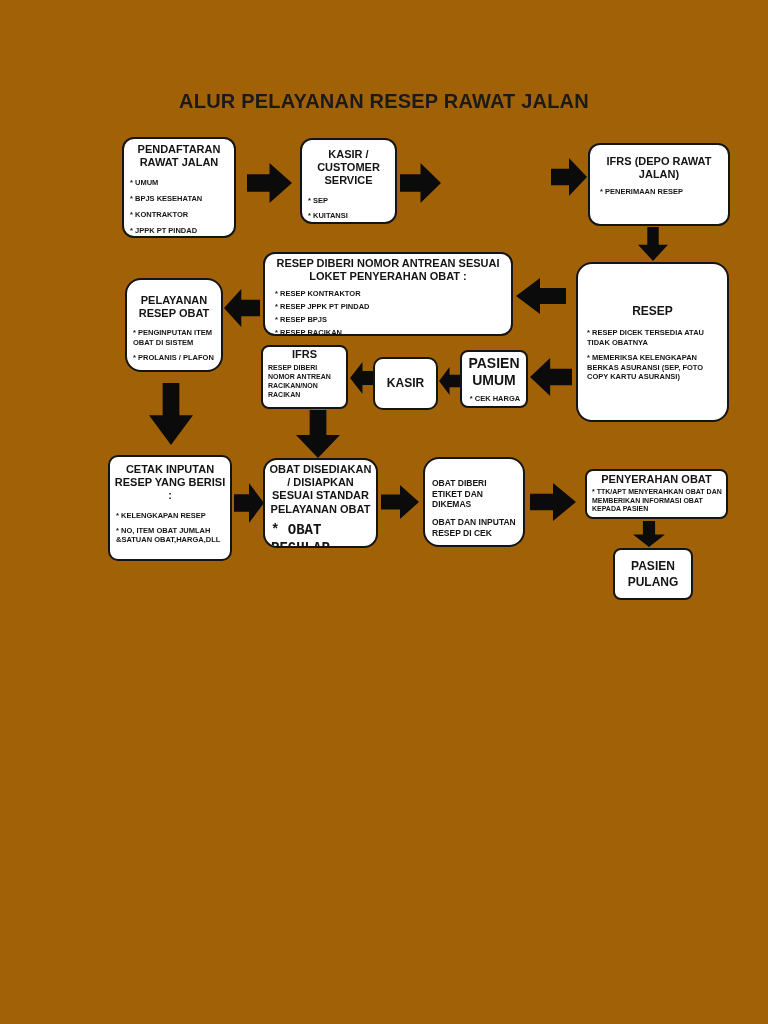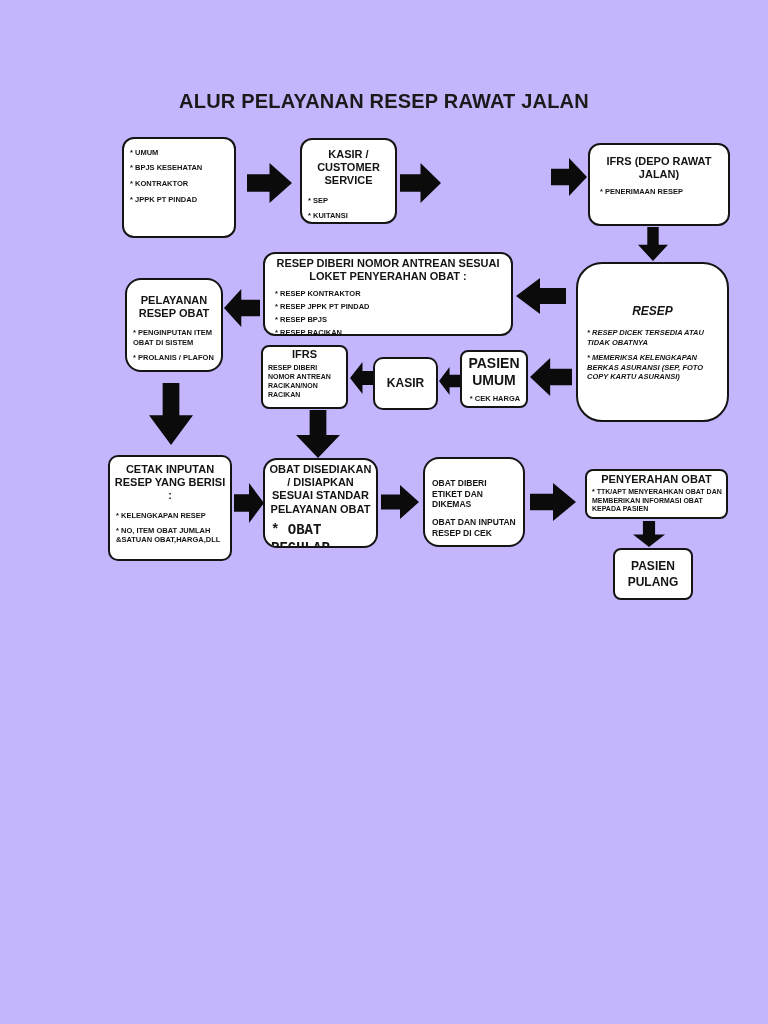--- a/index.html
+++ b/index.html
@@ -1,17 +1,17 @@
 <!DOCTYPE html>
 <html><head>
 <meta charset="utf-8">
 <style>
   html,body{margin:0;padding:0;background:#ffffff;}
   .page{
-    position:relative;width:768px;height:1024px;background:#c4b5fd;overflow:hidden;
+    position:relative;width:768px;height:1024px;background:#a16207;overflow:hidden;
     font-family:"Liberation Sans", sans-serif;color:#0d0d0d;
   }
   .doc-title{
     position:absolute;left:0;top:90px;width:768px;text-align:center;
     font-size:20px;font-weight:bold;letter-spacing:.2px;color:#1a1a1a;
   }
   .node{
     position:absolute;border:2px solid #141414;border-radius:12px;background:#fff;
     box-sizing:border-box;text-align:center;overflow:hidden;
   }
@@ -19,21 +19,21 @@
   .node-items{text-align:left;padding:2px 4px 2px 6px;}
   .node-item{font-size:7.5px;font-weight:bold;line-height:1.25;margin:5px 0;color:#141414;}
   .node-body{font-size:7px;font-weight:bold;line-height:1.3;text-align:left;padding:2px 3px 2px 5px;color:#141414;}
 
   .n-pendaftaran .node-item{margin:6.5px 0;}
   .n-kasircs .node-title{padding-top:8px;}
   .n-kasircs .node-item{margin:6px 0;}
   .n-poli .node-title{padding-top:7px;}
   .n-ifrsdepo .node-title{padding-top:10px;}
   .n-ifrsdepo .node-item{margin:4px 0;}
-  .n-resep{border-radius:26px;font-style:italic;}
+  .n-resep{border-radius:16px;}
   .n-resep .node-title{margin-top:36px;font-size:12px;}
   .n-resep .node-items{padding:4px 8px 2px 9px;}
   .n-resep .node-item{margin:6px 0;}
   .n-antrean .node-title{padding-top:3px;}
   .n-antrean .node-items{padding-left:10px;}
   .n-antrean .node-item{margin:3.5px 0;}
   .n-pelayanan{border-radius:16px;}
   .n-pelayanan .node-title{padding-top:14px;}
   .n-pelayanan .node-item{margin:6px 0;}
   .n-ifrs2{border-radius:8px;}
@@ -65,20 +65,21 @@
   .arrow.down{clip-path:polygon(31% 0,69% 0,69% 52%,100% 52%,50% 100%,0 52%,31% 52%);}
 </style>
 </head>
 <body>
 
 <div class="page">
 
   <div class="doc-title">ALUR PELAYANAN RESEP RAWAT JALAN</div>
 
   <div class="node n-pendaftaran" style="left:122px;top:137px;width:114px;height:101px;">
+    <div class="node-title">PENDAFTARAN RAWAT JALAN</div>
     <div class="node-items">
       <div class="node-item">* UMUM</div>
       <div class="node-item">* BPJS KESEHATAN</div>
       <div class="node-item">* KONTRAKTOR</div>
       <div class="node-item">* JPPK PT PINDAD</div>
     </div>
   </div>
 
   <div class="arrow right" style="left:247px;top:163px;width:45px;height:40px;"></div>
 

